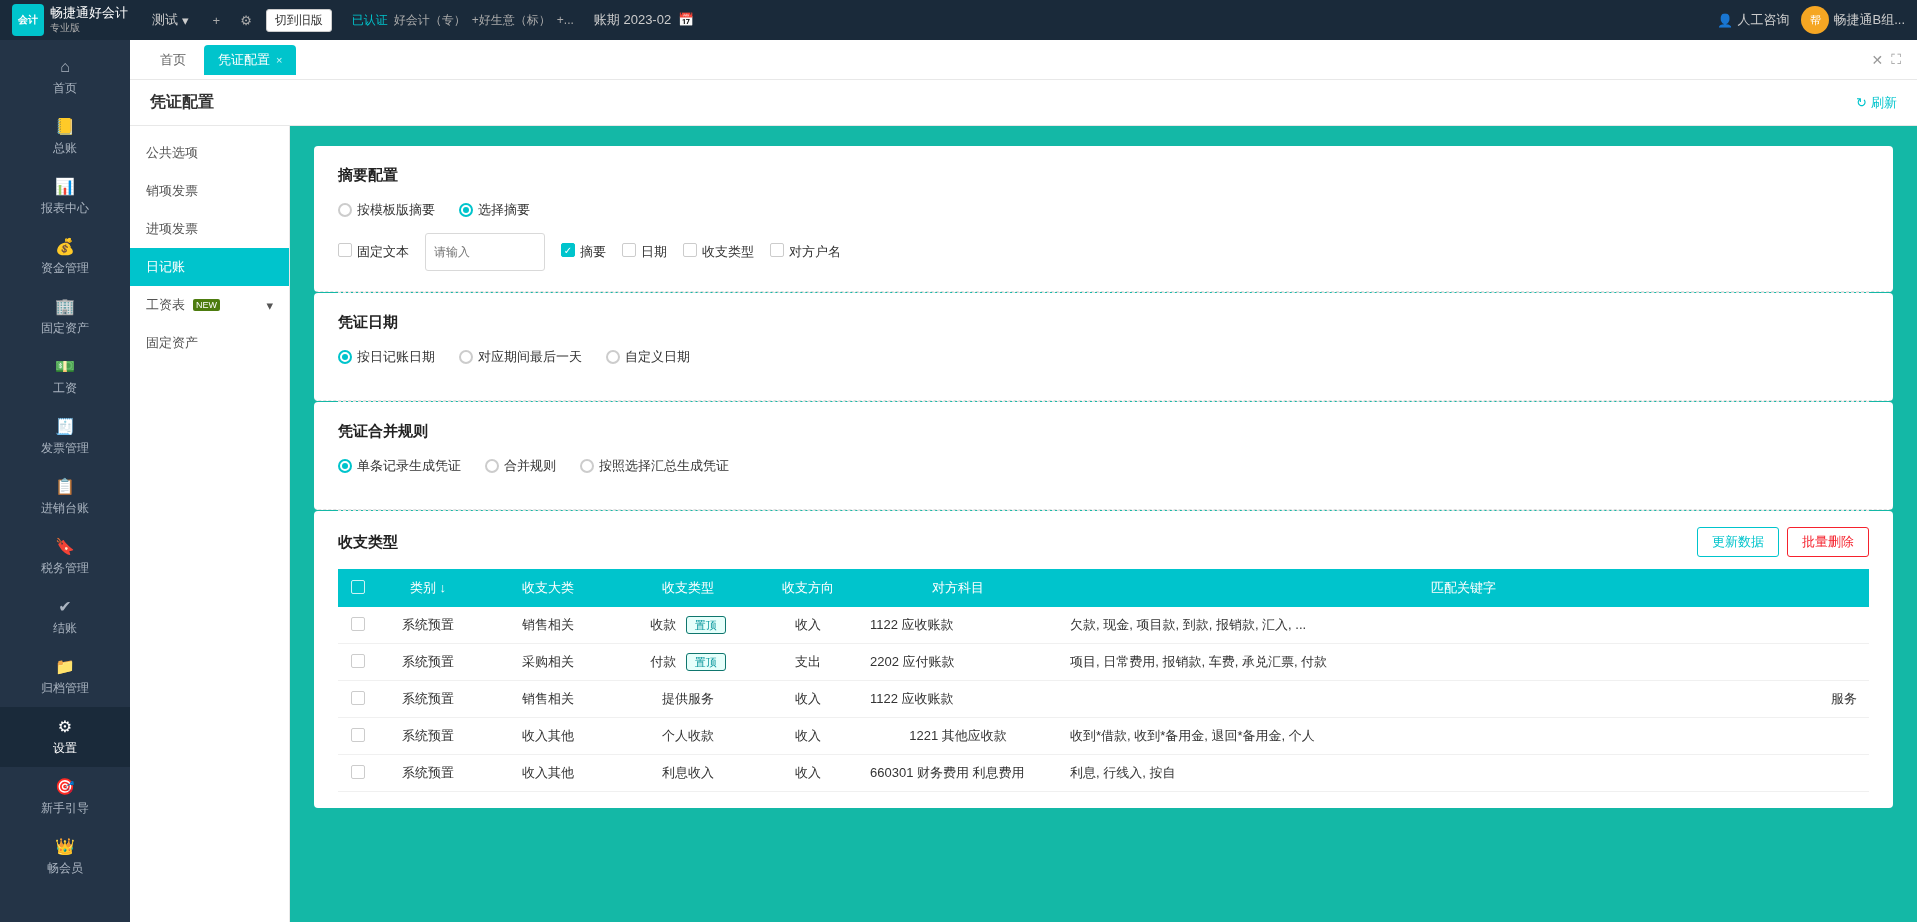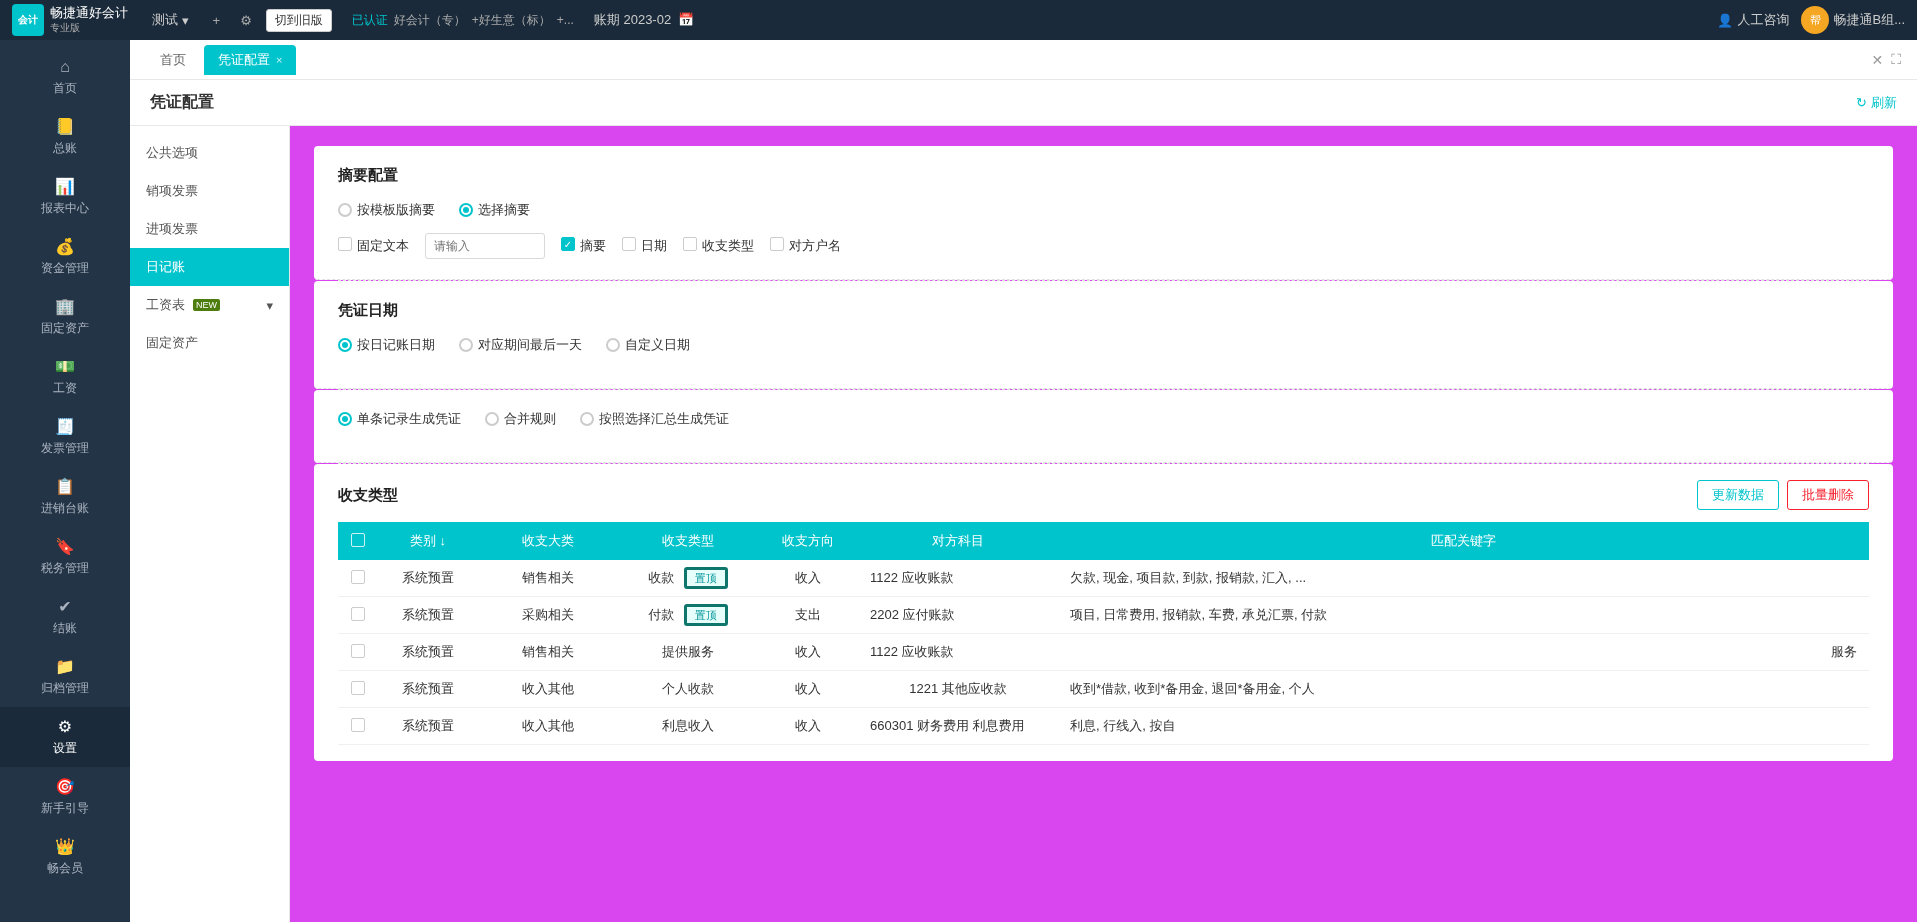--- a/index.html
+++ b/index.html
@@ -54,41 +54,41 @@
     
     .inner-layout { display: flex; flex: 1; overflow: hidden; }
 
     
     .left-nav { width: 160px; background: #fff; border-right: 1px solid #e8e8e8; padding-top: 8px; flex-shrink: 0; }
     .left-nav-item { padding: 10px 16px; font-size: 13px; color: #555; cursor: pointer; display: flex; align-items: center; justify-content: space-between; }
     .left-nav-item.active { background: #00c4cc; color: #fff; }
     .new-badge { background: #4d7c0f; color: #fff; font-size: 9px; padding: 1px 3px; border-radius: 2px; margin-left: 4px; }
 
     
-    .right-content { flex: 1; overflow-y: auto; padding: 20px 24px; background: #d946ef; }
+    .right-content { flex: 1; overflow-y: auto; padding: 20px 24px; background: #14b8a6; }
 
     
     .config-section { background: #fff; border-radius: 4px; margin-bottom: 0; padding: 20px 24px; border-bottom: 1px dashed #e0e0e0; }
     .config-section:last-child { border-bottom: none; }
     .section-title { font-size: 15px; font-weight: bold; color: #222; margin-bottom: 16px; }
 
     
     .radio-group { display: flex; gap: 24px; align-items: center; margin-bottom: 14px; }
     .radio-item { display: flex; align-items: center; gap: 5px; font-size: 13px; cursor: pointer; }
     .radio-circle { width: 14px; height: 14px; border-radius: 50%; border: 2px solid #ccc; display: flex; align-items: center; justify-content: center; }
     .radio-circle.checked { border-color: #00c4cc; }
     .radio-dot { width: 6px; height: 6px; border-radius: 50%; background: #00c4cc; }
 
     
     .checkbox-row { display: flex; align-items: center; gap: 16px; flex-wrap: wrap; }
     .checkbox-item { display: flex; align-items: flex-start; gap: 5px; font-size: 13px; cursor: pointer; }
     .checkbox-box { width: 14px; height: 14px; border: 1.5px solid #ccc; border-radius: 2px; display: flex; align-items: center; justify-content: center; }
     .checkbox-box.checked { background: #00c4cc; border-color: #00c4cc; }
     .checkbox-check { color: #fff; font-size: 10px; }
-    .text-input { border: 1px solid #d9d9d9; border-radius: 3px; padding: 4px 8px; font-size: 12px; color: #999; width: 120px; height: 26px; }
+    .text-input { border: 1px solid #d9d9d9; border-radius: 3px; padding: 4px 8px; font-size: 12px; color: #999; width: 120px; height: 38px; }
 
     
     .example-text { color: #00c4cc; font-size: 13px; margin-top: 10px; }
 
     
     .table-section { background: #fff; border-radius: 4px; margin-top: 0; padding: 16px 24px; }
     .table-header-row { display: flex; justify-content: space-between; align-items: center; margin-bottom: 12px; }
     .table-title { font-size: 15px; font-weight: bold; color: #222; }
     .table-actions { display: flex; gap: 8px; }
     .table-btn { padding: 5px 14px; border-radius: 3px; font-size: 13px; cursor: pointer; border: 1px solid; }
@@ -100,21 +100,21 @@
     .data-table th { background: #00c4cc; color: #fff; padding: 10px 12px; font-size: 13px; font-weight: normal; text-align: center; }
     .data-table td { padding: 9px 12px; font-size: 13px; text-align: center; border-bottom: 1px solid #f0f0f0; }
     .col-checkbox { width: 40px; }
     .col-category { width: 100px; }
     .col-main { width: 140px; }
     .col-type { width: 140px; }
     .col-direction { width: 100px; }
     .col-account { width: 200px; }
     .col-keyword { flex: 1; }
 
-    .tag-blue { background: #e6fffb; border: 3px solid #0f766e; color: #08979c; font-size: 11px; padding: 2px 8px; border-radius: 3px; cursor: pointer; }
+    .tag-blue { background: #e6fffb; border: 1px solid #0f766e; color: #08979c; font-size: 11px; padding: 2px 8px; border-radius: 3px; cursor: pointer; }
 
     
     .right-content::-webkit-scrollbar { width: 6px; }
     .right-content::-webkit-scrollbar-thumb { background: #ccc; border-radius: 3px; }
 
     
     .th-checkbox { width: 14px; height: 14px; border: 1.5px solid rgba(255,255,255,0.8); border-radius: 2px; display: inline-block; }
 
     .section-divider { border: none; border-top: 1px dashed #e0e0e0; margin: 0 24px; }
   </style>
@@ -338,20 +338,21 @@
               <div class="radio-item">
                 <div class="radio-circle"></div>
                 <span>自定义日期</span>
               </div>
             </div>
           </div>
 
           <hr class="section-divider">
 
           <div class="config-section">
+            <div class="section-title">凭证合并规则</div>
             <div class="radio-group">
               <div class="radio-item">
                 <div class="radio-circle checked">
                     <div class="radio-dot"></div>
                   </div>
                 <span>单条记录生成凭证</span>
               </div>
               <div class="radio-item">
                 <div class="radio-circle"></div>
                 <span>合并规则</span>

